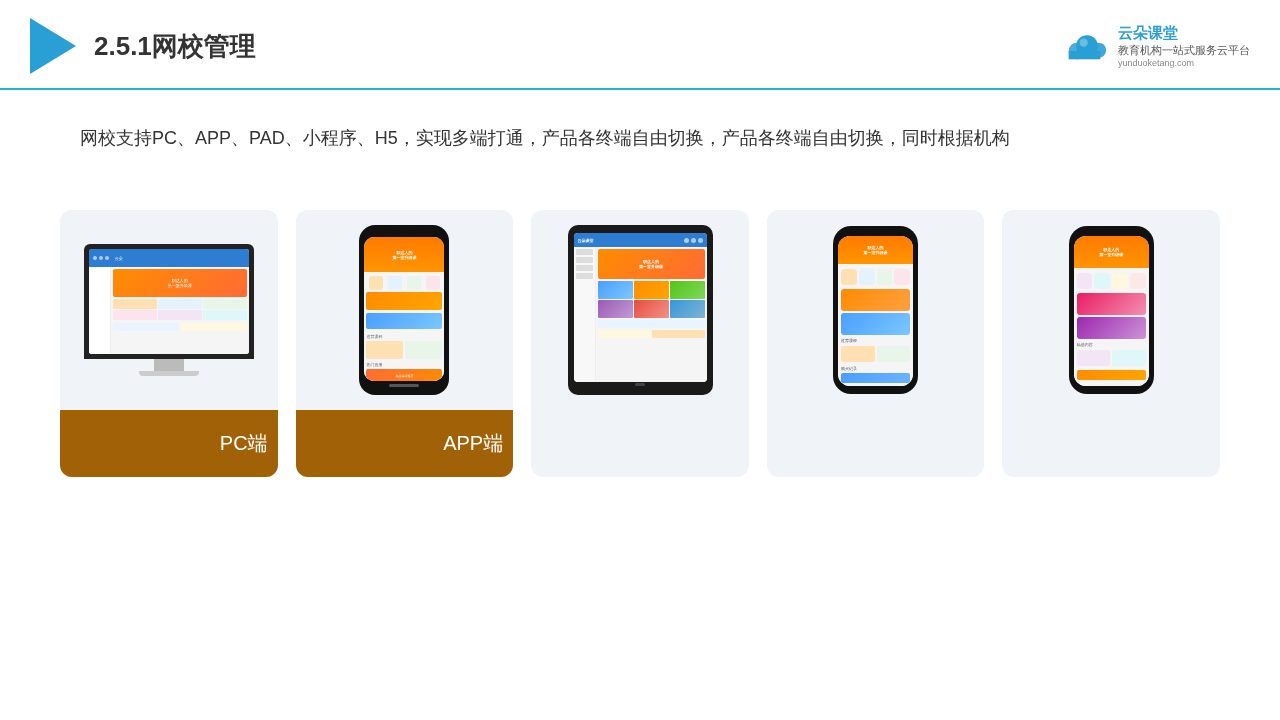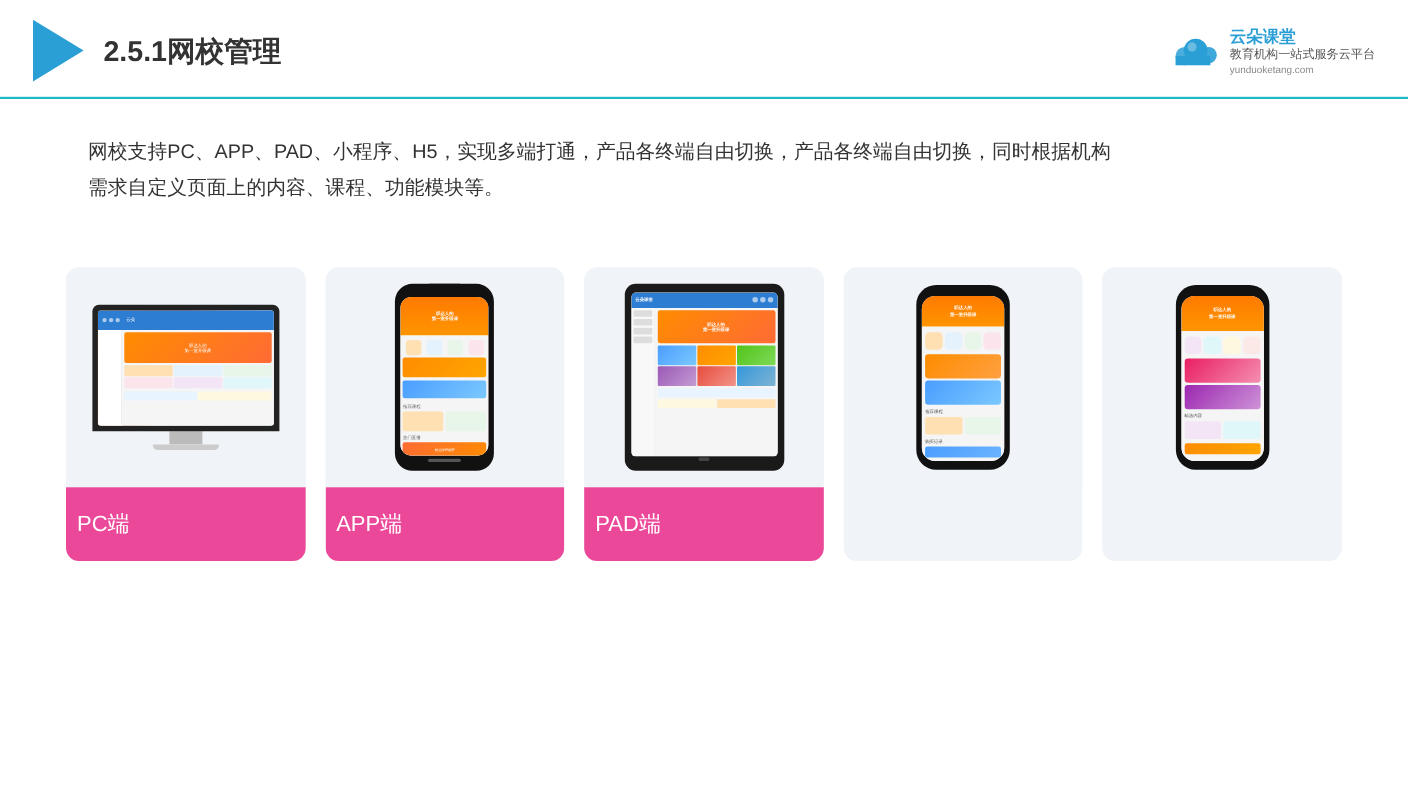--- a/index.html
+++ b/index.html
@@ -94,24 +94,24 @@
     .card-image-area {
       height: 200px;
       display: flex;
       align-items: center;
       justify-content: center;
       padding: 16px 10px;
       background: #f0f4f8;
     }
 
     .card-label {
-      background: #ec4899;
+      background: #a16207;
       color: white;
       font-size: 20px;
-      text-align: left;
+      text-align: right;
       padding: 20px 10px;
       font-weight: 500;
     }
 
     
     
     .pc-monitor {
       display: flex;
       flex-direction: column;
       align-items: center;
@@ -489,21 +489,20 @@
         <div class="brand-name">云朵课堂</div>
         <div class="brand-text">教育机构一站式服务云平台</div>
         <div class="brand-url">yunduoketang.com</div>
       </div>
     </div>
   </div>
 </div>
 
 <div class="description">
   <p>网校支持PC、APP、PAD、小程序、H5，实现多端打通，产品各终端自由切换，产品各终端自由切换，同时根据机构</p>
-  <p>需求自定义页面上的内容、课程、功能模块等。</p>
 </div>
 
 <div class="cards-container">
 
   <div class="card">
     <div class="card-image-area">
       <div class="pc-monitor">
         <div class="monitor-screen-outer">
           <div class="monitor-screen-inner">
             <div class="monitor-nav">
@@ -616,21 +615,20 @@
                 <div style="flex:1;height:8px;background:#ffe0b2;border-radius:1px;"></div>
               </div>
             </div>
           </div>
         </div>
         <div class="tablet-bottom-bar">
           <div class="tablet-home-btn"></div>
         </div>
       </div>
     </div>
-    <div class="card-label">PAD端</div>
   </div>
 
   <div class="card">
     <div class="card-image-area">
       <div class="phone-mini">
         <div class="phone-mini-notch"></div>
         <div class="phone-mini-screen">
           <div class="phone-mini-header">
             <div class="phone-mini-header-text">职达人的<br>第一堂升级课</div>
           </div>

